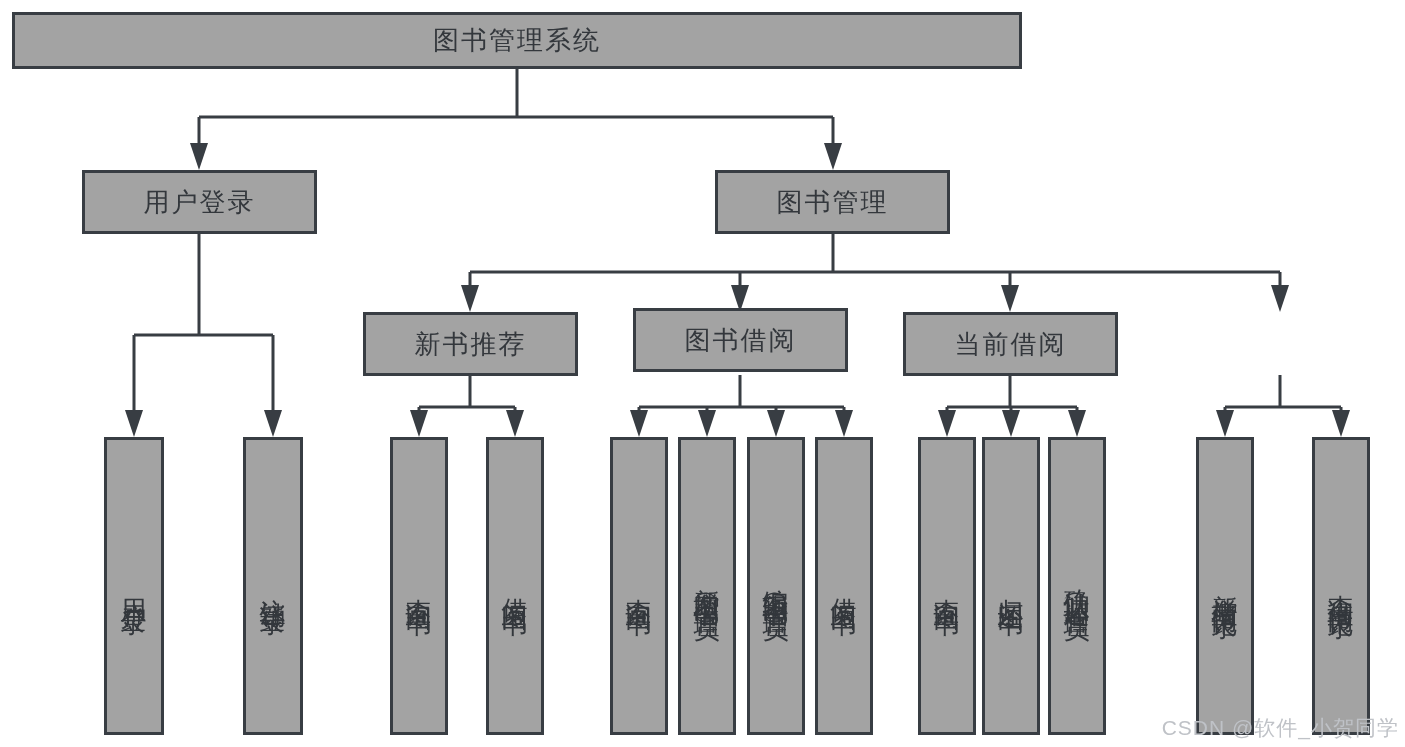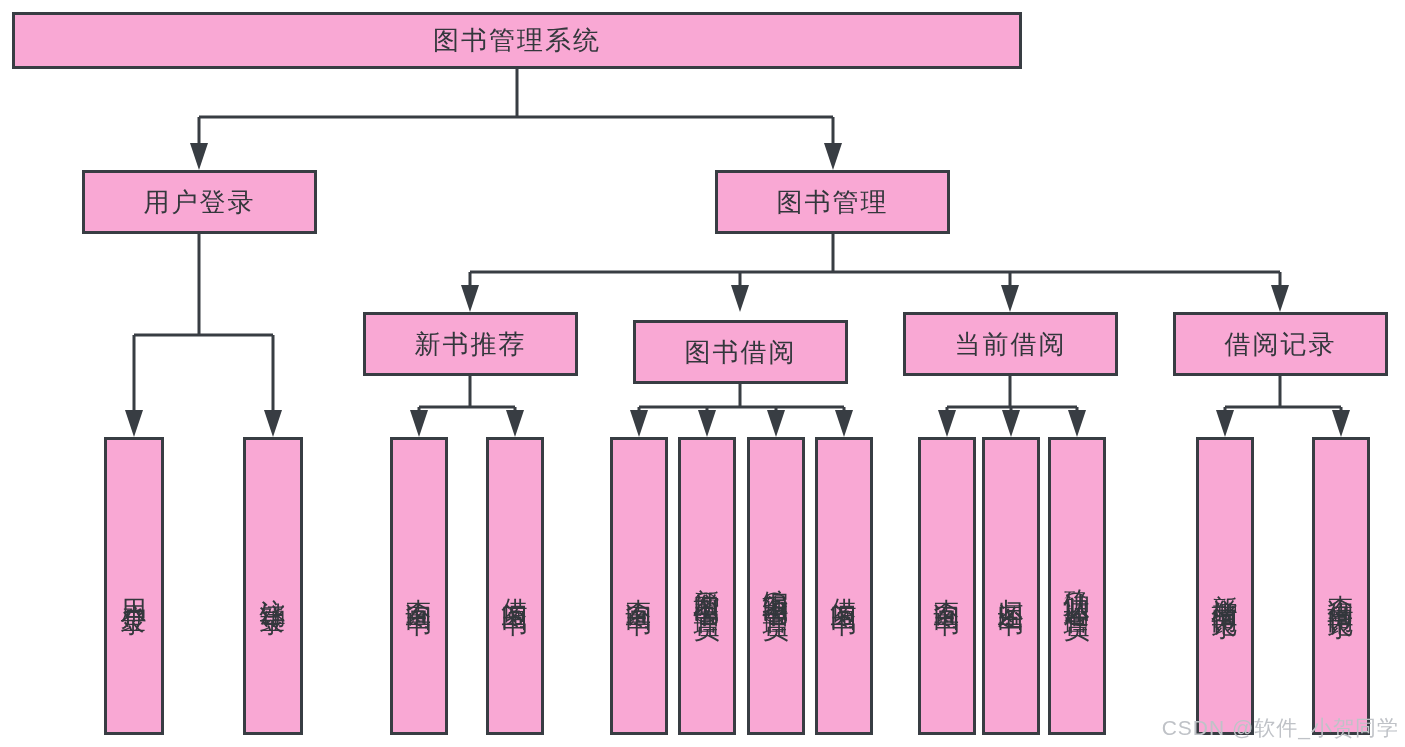--- a/index.html
+++ b/index.html
@@ -6,21 +6,21 @@
   #canvas{
     position:relative;
     width:1405px;height:747px;
     background:#ffffff;
     font-family:"Liberation Sans","DejaVu Sans",sans-serif;
     overflow:hidden;
   }
   #connectors{position:absolute;left:0;top:0;width:1405px;height:747px;}
   .box{
     position:absolute;
-    background:#f9a8d4;
+    background:#a3a3a3;
     border:3px solid #383d43;
     display:flex;align-items:center;justify-content:center;
     color:#33373c;
     font-size:26px;
     letter-spacing:2px;
     box-sizing:border-box;
     z-index:2;
   }
   .leaf span{
     writing-mode:vertical-rl;
@@ -93,28 +93,25 @@
   <div class="box" style="left:82px;top:170px;width:235px;height:64px;">
     <span>用户登录</span>
   </div>
   <div class="box" style="left:363px;top:312px;width:215px;height:64px;">
     <span>新书推荐</span>
   </div>
 
   <div class="box" style="left:715px;top:170px;width:235px;height:64px;">
     <span>图书管理</span>
   </div>
-  <div class="box" style="left:633px;top:320px;width:215px;height:64px;">
+  <div class="box" style="left:633px;top:308px;width:215px;height:64px;">
     <span>图书借阅</span>
   </div>
   <div class="box" style="left:903px;top:312px;width:215px;height:64px;justify-content:center;">
     <span>当前借阅</span>
-  </div>
-  <div class="box" style="left:1173px;top:312px;width:215px;height:64px;">
-    <span>借阅记录</span>
   </div>
 
   <div class="box leaf" style="left:104px;top:437px;width:60px;height:298px;">
     <span>用户登录</span>
   </div>
   <div class="box leaf" style="left:243px;top:437px;width:60px;height:298px;">
     <span>注销登录</span>
   </div>
 
   <div class="box leaf" style="left:390px;top:437px;width:58px;height:298px;">

